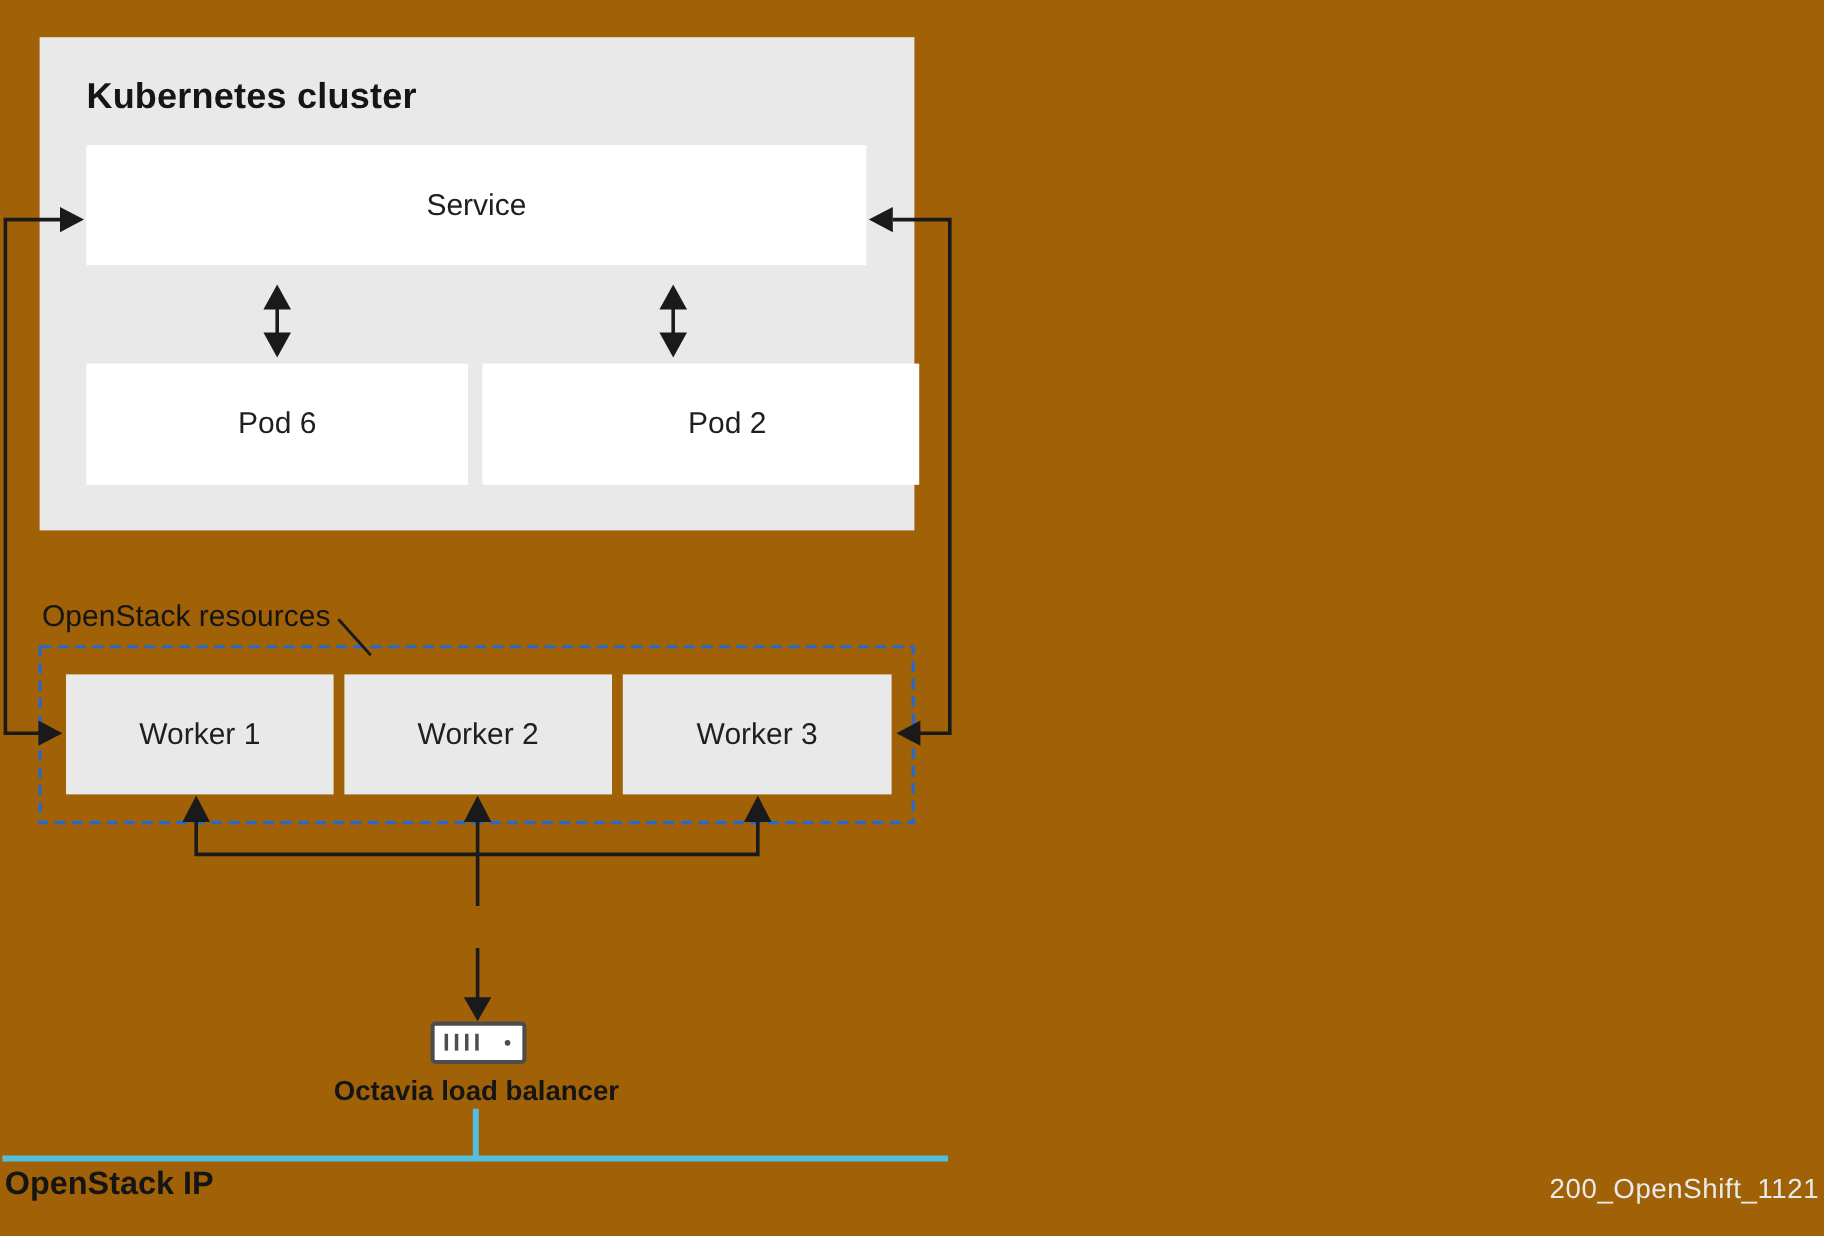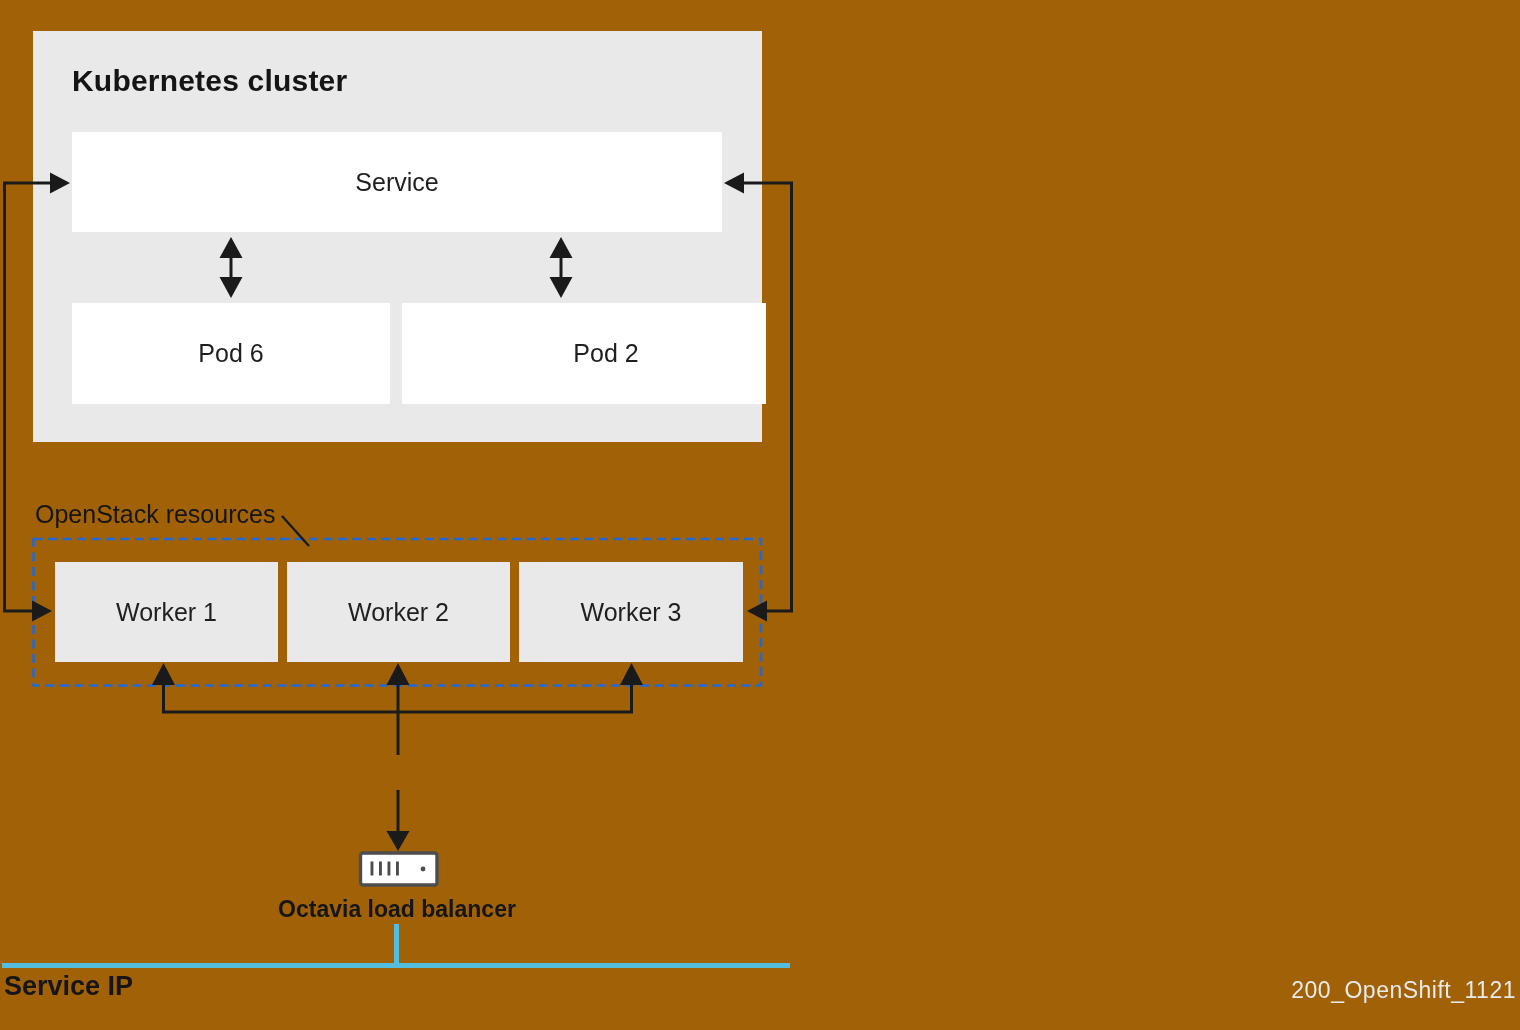--- a/index.html
+++ b/index.html
@@ -9,21 +9,21 @@
   }
   .abs{position:absolute;}
   .k8s-box{left:33px;top:31px;width:729px;height:411px;background:#e9e9e9;}
   .k8s-title{left:72px;top:64px;font-size:30px;font-weight:700;letter-spacing:.2px;}
   .node{
     position:absolute;display:flex;align-items:center;justify-content:center;
     font-size:25px;font-weight:400;color:#1f1f1f;
   }
   .white-node{background:#ffffff;}
   .gray-node{background:#e9e9e9;}
-  .service{left:72px;top:132px;width:650px;height:100px;}
+  .service{left:72px;top:121px;width:650px;height:100px;}
   .pod1{left:72px;top:303px;width:318px;height:101px;}
   .pod2{left:402px;top:303px;width:320px;height:101px;padding-left:44px;}
   .w1{left:55px;top:562px;width:223px;height:100px;}
   .w2{left:287px;top:562px;width:223px;height:100px;}
   .w3{left:519px;top:562px;width:224px;height:100px;}
   .openstack-label{left:35px;top:500px;font-size:25px;font-weight:500;}
   .exposed-label{left:198px;top:757px;width:400px;text-align:center;font-size:25px;font-weight:400;color:#222;}
   .octavia-label{left:247px;top:896px;width:300px;text-align:center;font-size:23px;font-weight:600;}
   .floating-ip{left:4px;top:971px;font-size:27px;font-weight:700;}
   .watermark{right:4px;top:977px;font-size:23px;font-weight:400;color:#e9eaec;letter-spacing:.5px;}
@@ -53,21 +53,21 @@
     <span>Worker 1</span>
   </div>
   <div class="node gray-node w2">
     <span>Worker 2</span>
   </div>
   <div class="node gray-node w3">
     <span>Worker 3</span>
   </div>
 
   <div class="abs octavia-label">Octavia load balancer</div>
-  <div class="abs floating-ip">Service IP</div>
+  <div class="abs floating-ip">OpenStack IP</div>
   <div class="abs watermark">200_OpenShift_1121</div>
 
   <svg class="overlay" viewBox="0 0 1520 1030" xmlns="http://www.w3.org/2000/svg">
 
     <rect x="33.5" y="539" width="727.5" height="146.5" fill="none" stroke="#2469d2" stroke-width="2.6" stroke-dasharray="9 5.5"></rect>
 
     <path d="M282 516 L309 546" stroke="#1a1a1a" stroke-width="2.4" fill="none"></path>
 
     <g stroke="#1a1a1a" stroke-width="3" fill="none">
       <path d="M50 183 H4.5 V611 H35"></path>

